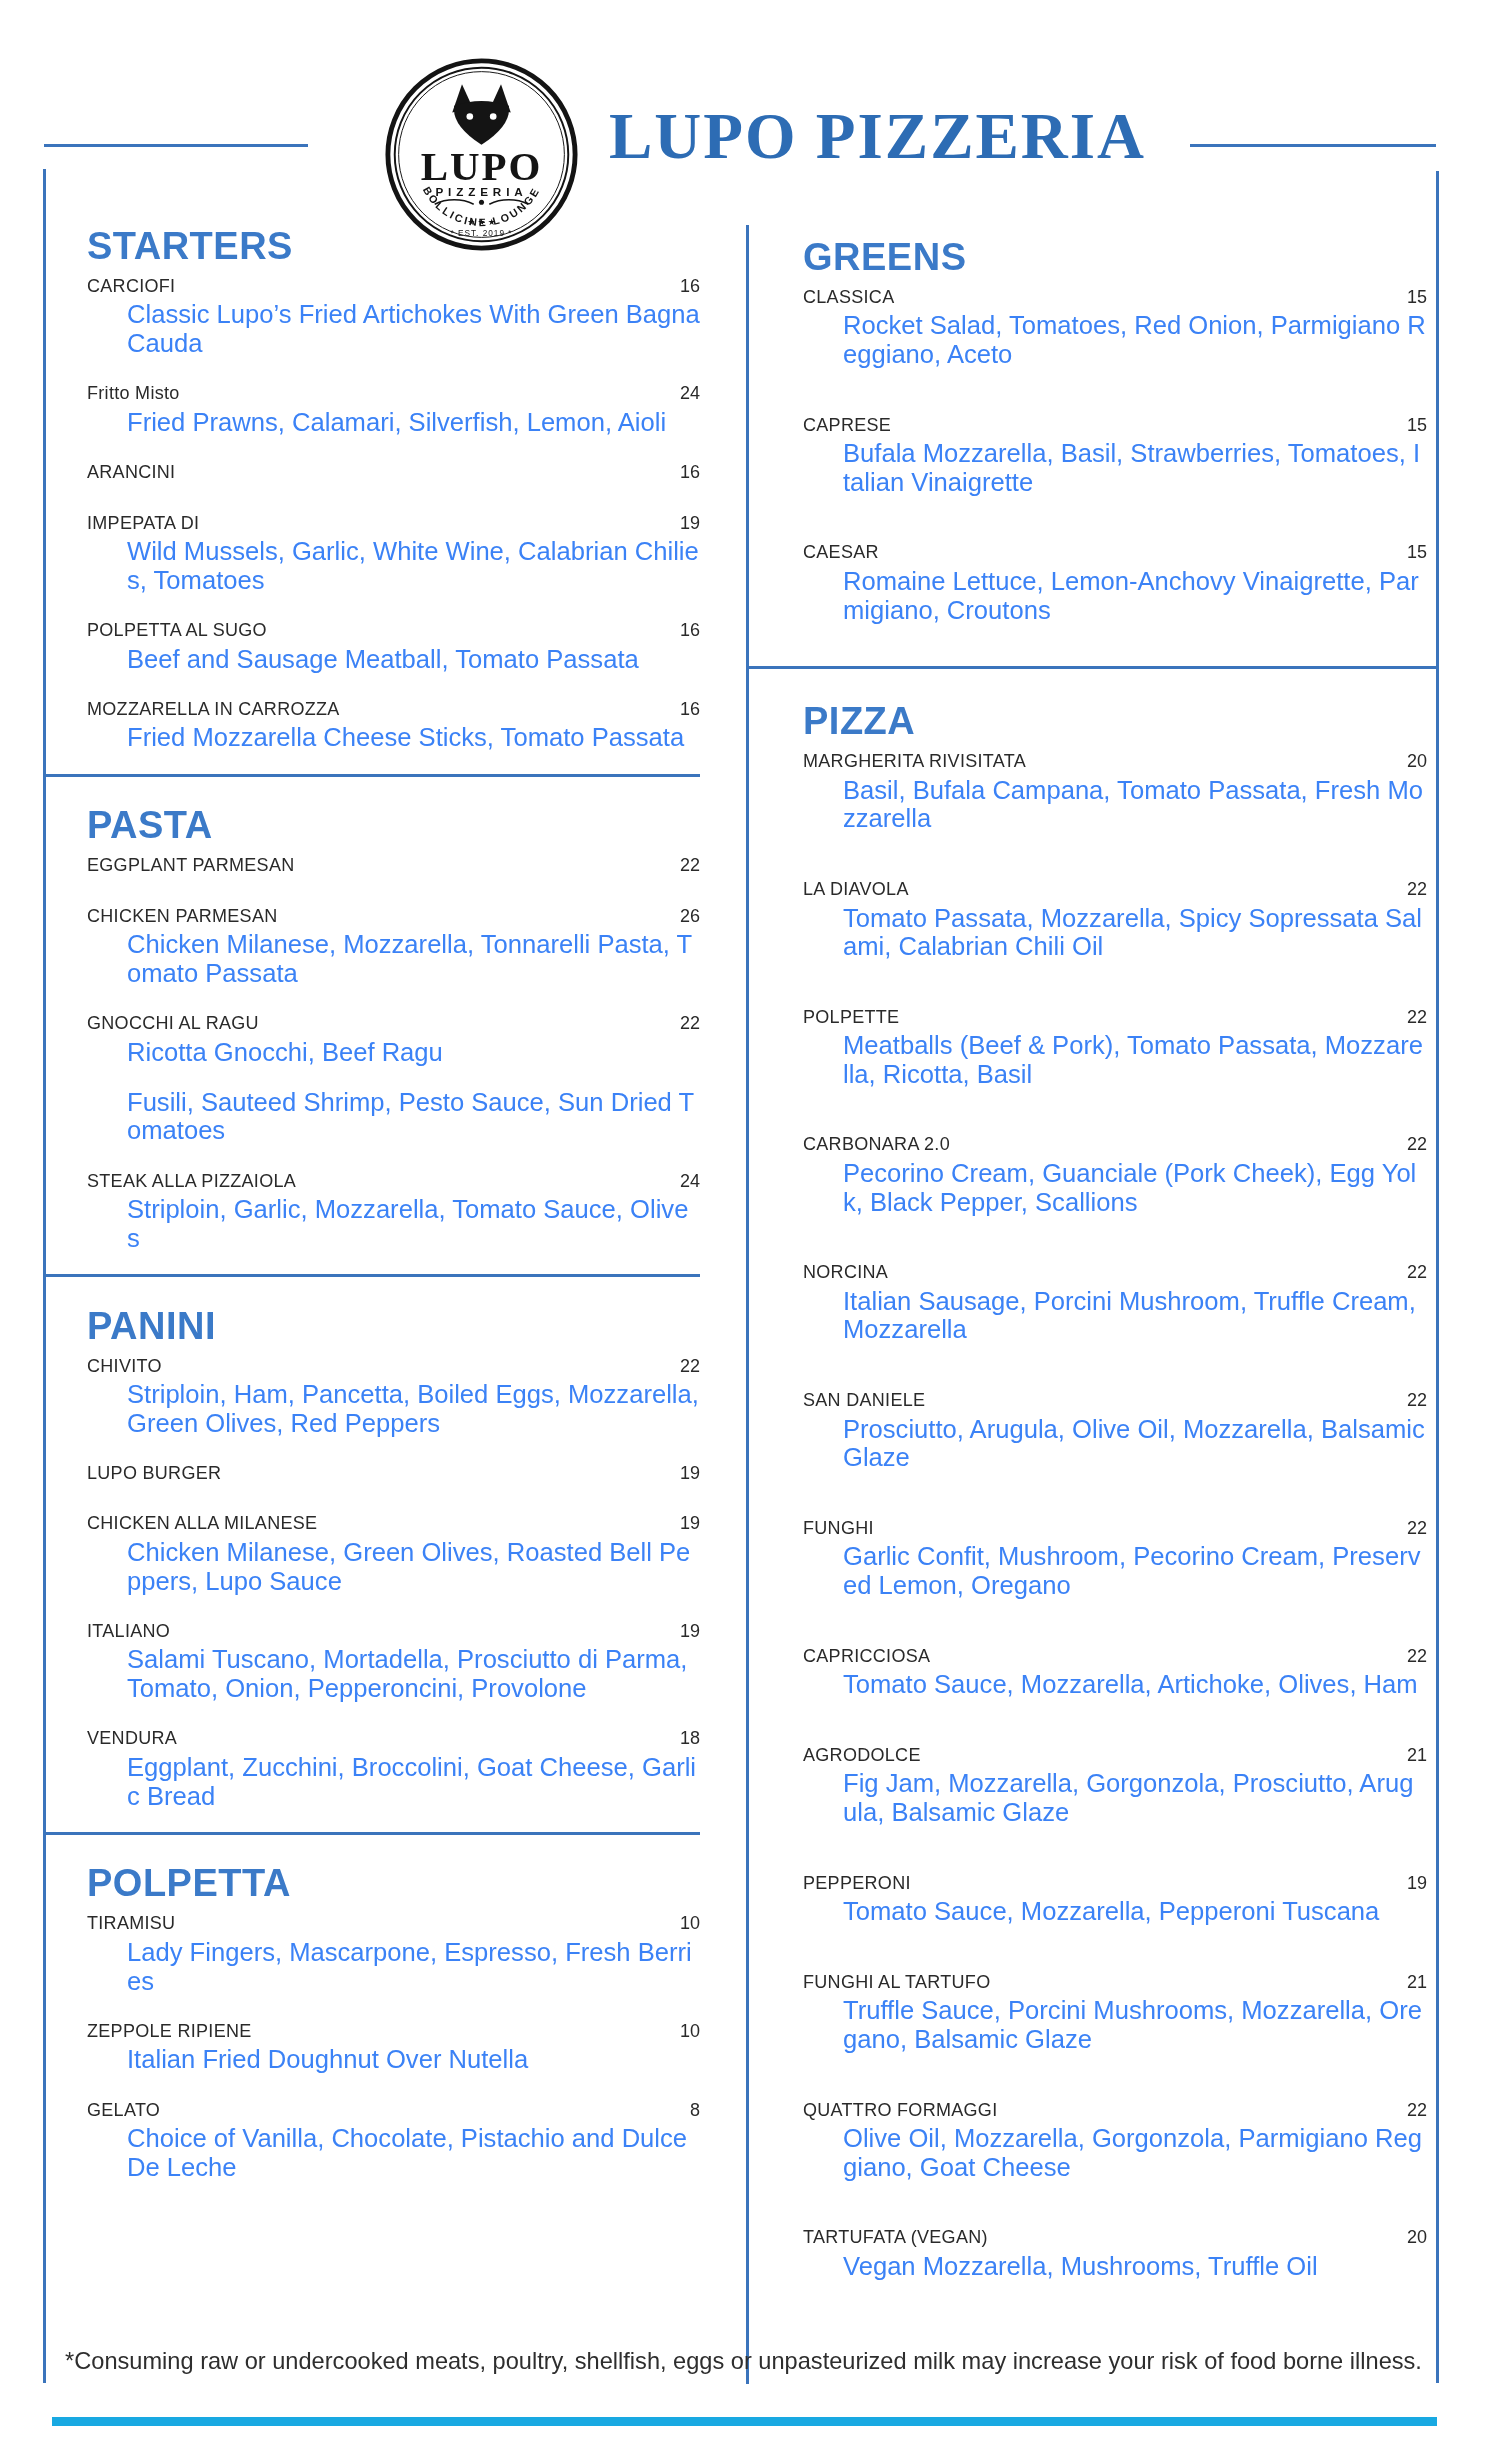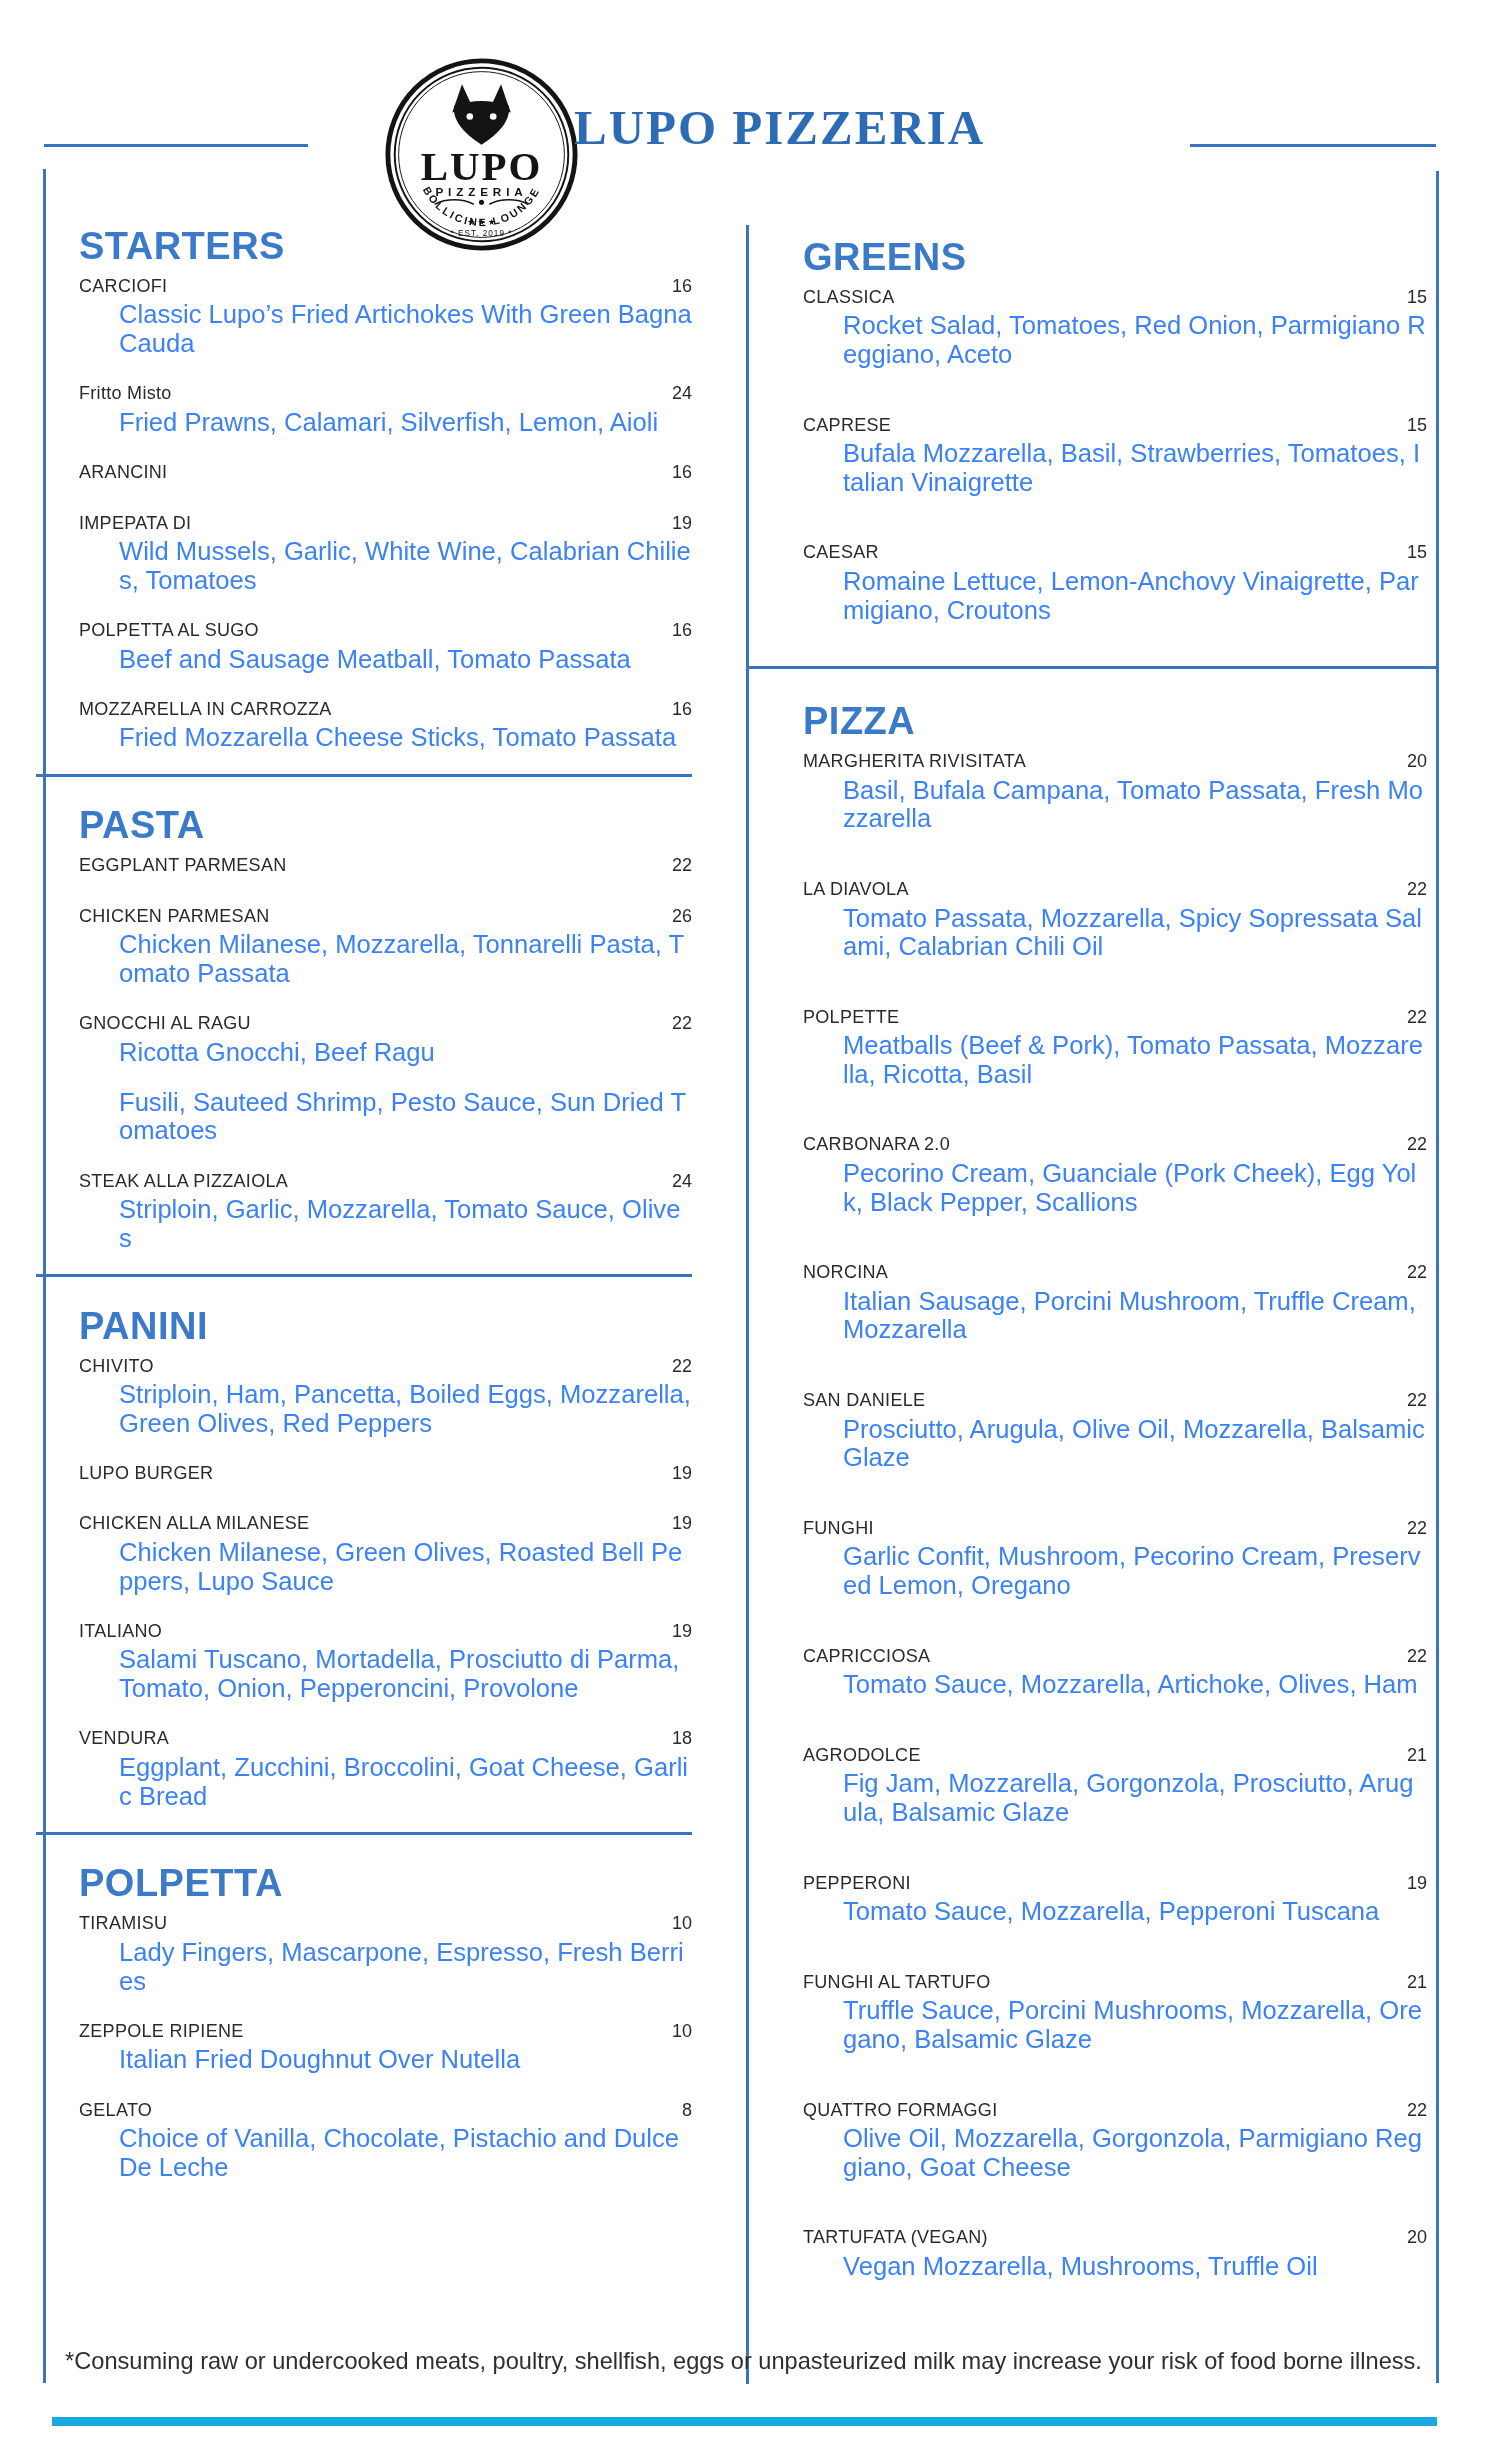--- a/index.html
+++ b/index.html
@@ -16,28 +16,28 @@
   .rule-v { position:absolute; width:3px; background:#3b74bc; }
   #border-left  { left:43px;   top:169px; height:2214px; }
   #divider-mid  { left:746px;  top:225px; height:2159px; }
   #border-right { left:1436px; top:171px; height:2212px; }
 
   
   #logo { position:absolute; left:384px; top:57px; width:195px; height:195px; }
 
   
   #title {
-    position:absolute; left:574px; top:99px;
+    position:absolute; left:609px; top:99px;
     font-family:"Liberation Serif", serif; font-weight:700;
-    font-size:49px; letter-spacing:2px; color:#2d6cb4; white-space:nowrap;
+    font-size:65px; letter-spacing:2px; color:#2d6cb4; white-space:nowrap;
   }
 
   
   .col { position:absolute; }
-  #col-left  { left:79px;  top:227px; width:613px; }
+  #col-left  { left:87px;  top:227px; width:613px; }
   #col-right { left:803px; top:238px; width:624px; }
 
   .section-title {
     font-size:38px; line-height:39px; font-weight:700;
     color:#3b7ac8; letter-spacing:0.5px; margin:0 0 5.9px 0;
   }
   .menu-item { margin-bottom:21.7px; }
   #col-right .menu-item { margin-bottom:42px; }
   .item-head {
     display:flex; justify-content:space-between; align-items:baseline;

